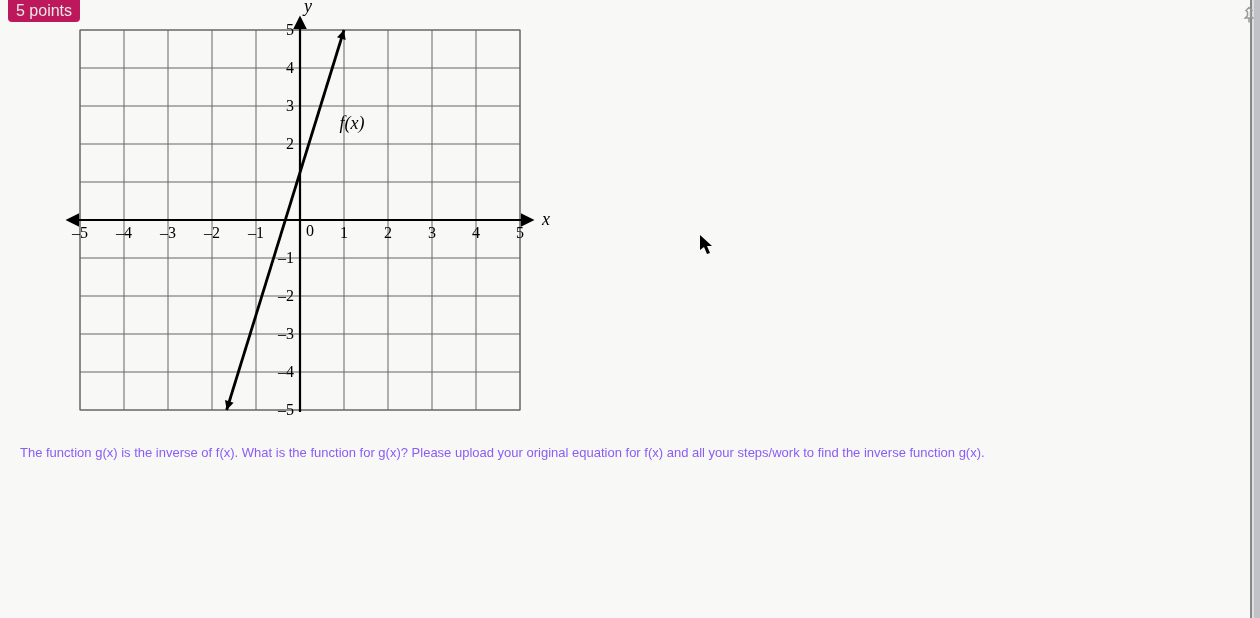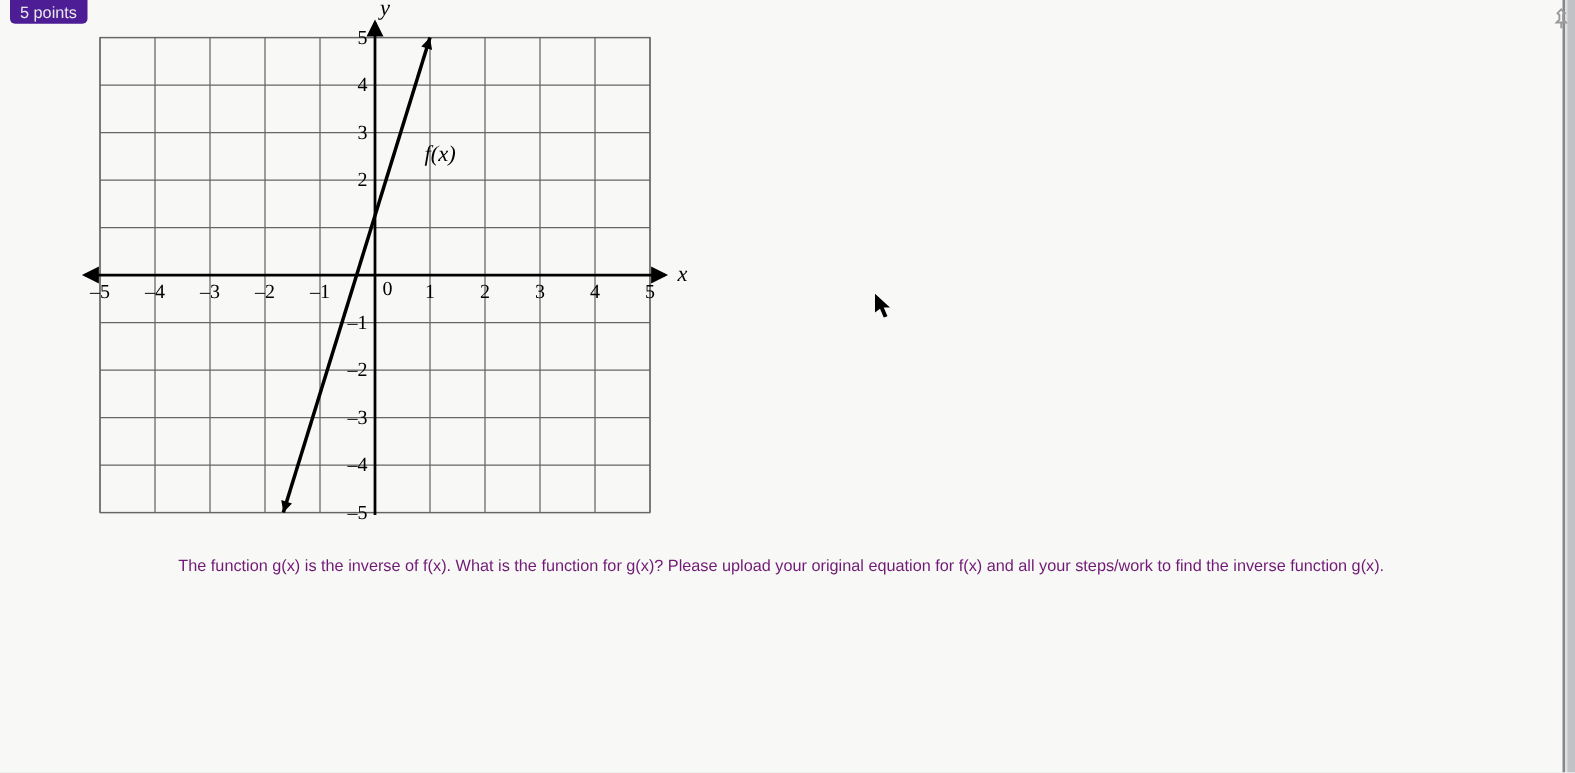--- a/index.html
+++ b/index.html
@@ -12,23 +12,23 @@
       overflow: hidden;
     }
     .page-container {
       background: #f8f8f6;
       margin: 0 8px 0 0;
       padding: 0 20px 20px 20px;
       min-height: 100%;
       border-right: 2px solid #888;
     }
     .points-badge {
-      background: #4c1d95;
+      background: #be185d;
       color: #e8e8e8;
-      font-size: 13px;
+      font-size: 16px;
       font-family: Arial, sans-serif;
       padding: 2px 8px;
       border-radius: 0 0 4px 4px;
       display: inline-block;
       position: absolute;
       top: 0;
       left: 8px;
     }
     .question-text {
       font-size: 24px;
@@ -39,24 +39,23 @@
     .italic { font-style: italic; }
     .graph-area {
       position: relative;
       width: 500px;
       height: 440px;
       margin-left: 30px;
     }
     .footer-text {
       font-family: Arial, sans-serif;
       font-size: 13px;
-      color: #701a75;
+      color: #8b5cf6;
       margin-top: 4px;
       line-height: 1.4;
-      text-align: center;
     }
     .cursor-arrow {
       position: absolute;
       left: 700px;
       top: 235px;
       width: 16px;
       height: 20px;
       pointer-events: none;
     }
     .pin-icon {

